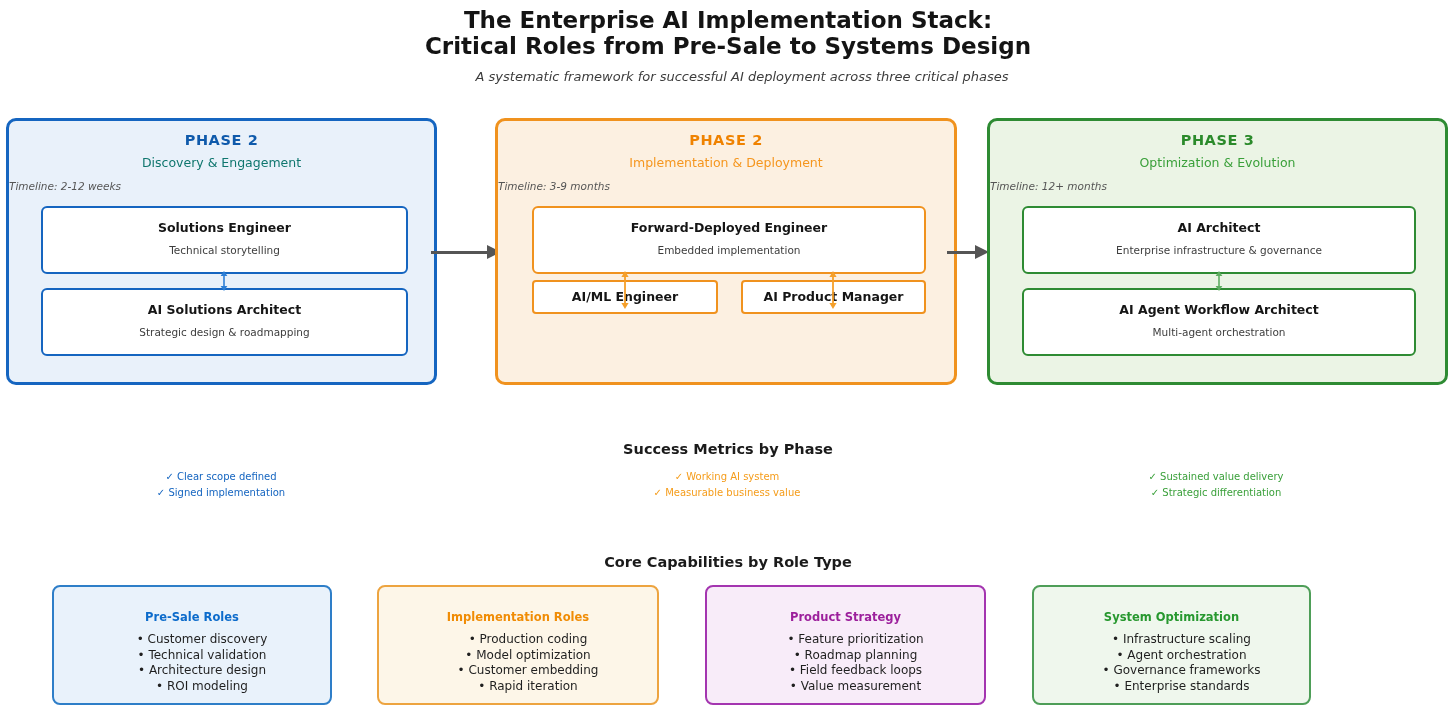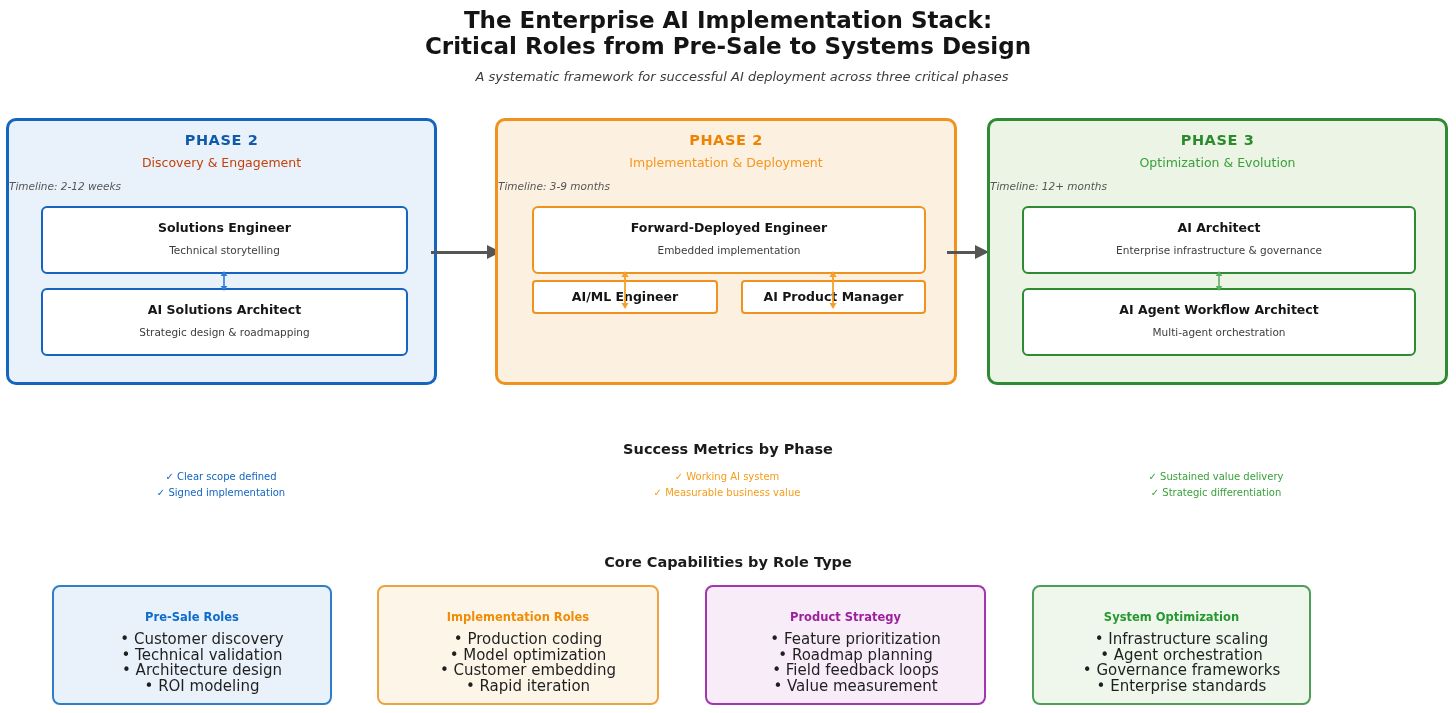--- a/index.html
+++ b/index.html
@@ -16,21 +16,21 @@
   .phase{position:absolute;top:118px;height:267px;box-sizing:border-box;
     border-radius:10px;border:3px solid;}
   .phase.p1{left:6px;width:431px;background:#E9F1FA;border-color:#1565C0;}
   .phase.p2{left:495px;width:462px;background:#FCF0E1;border-color:#F0921E;padding-left:28px;}
   .phase.p3{left:987px;width:461px;background:#EBF4E5;border-color:#2E8B33;}
 
   .phase-name{position:absolute;top:11px;left:0;width:100%;text-align:center;
     font-size:14.5px;font-weight:bold;letter-spacing:.6px;}
   .p1 .phase-name{color:#0F5AAB}.p2 .phase-name{color:#EF8200}.p3 .phase-name{color:#2B8A2B}
   .phase-sub{position:absolute;top:34px;left:0;width:100%;text-align:center;font-size:12.5px;}
-  .p1 .phase-sub{color:#c2410c}.p2 .phase-sub{color:#F5961E}.p3 .phase-sub{color:#3AA03A}
+  .p1 .phase-sub{color:#0f766e}.p2 .phase-sub{color:#F5961E}.p3 .phase-sub{color:#3AA03A}
   .phase-timeline{position:absolute;top:59px;left:0;width:100%;text-align:left;
     font-size:10.5px;font-style:italic;color:#555;}
 
   .role-box{position:absolute;background:#fff;border:2px solid;border-radius:6px;
     box-sizing:border-box;text-align:center;}
   .p1 .role-box{border-color:#1565C0;left:32px;width:367px;}
   .p2 .role-box{border-color:#F0921E;}
   .p3 .role-box{border-color:#2E8B33;left:32px;width:394px;}
   .role-top{top:85px;height:68px;}
   .role-bottom{top:167px;height:68px;}
@@ -65,21 +65,21 @@
     font-size:14.5px;font-weight:bold;color:#1b1b1b;}
   .cap-box{position:absolute;top:585px;height:120px;box-sizing:border-box;
     border:2px solid;border-radius:8px;text-align:center;}
   .cap-box.c1{left:52px;width:280px;background:#E9F2FB;border-color:#2E7EC8;}
   .cap-box.c2{left:377px;width:282px;background:#FDF6E8;border-color:#EDA440;}
   .cap-box.c3{left:705px;width:281px;background:#F8ECF9;border-color:#A435B0;}
   .cap-box.c4{left:1032px;width:279px;background:#EFF7ED;border-color:#4E9E58;}
   .cap-title{padding-top:23px;font-size:11.5px;font-weight:bold;}
   .c1 .cap-title{color:#0C6BCB}.c2 .cap-title{color:#F08C05}
   .c3 .cap-title{color:#9C1F9C}.c4 .cap-title{color:#27982F}
-  .cap-items{margin-top:8px;font-size:15px;line-height:15.5px;color:#1f1f1f;margin-left:20px;}
+  .cap-items{margin-top:8px;font-size:12px;line-height:15.5px;color:#1f1f1f;margin-left:20px;}
 </style>
 </head>
 <body>
 
 <div class="canvas">
 
   <div class="header-title">
     <span>The Enterprise AI Implementation Stack:</span><br>
     <span>Critical Roles from Pre-Sale to Systems Design</span>
   </div>

